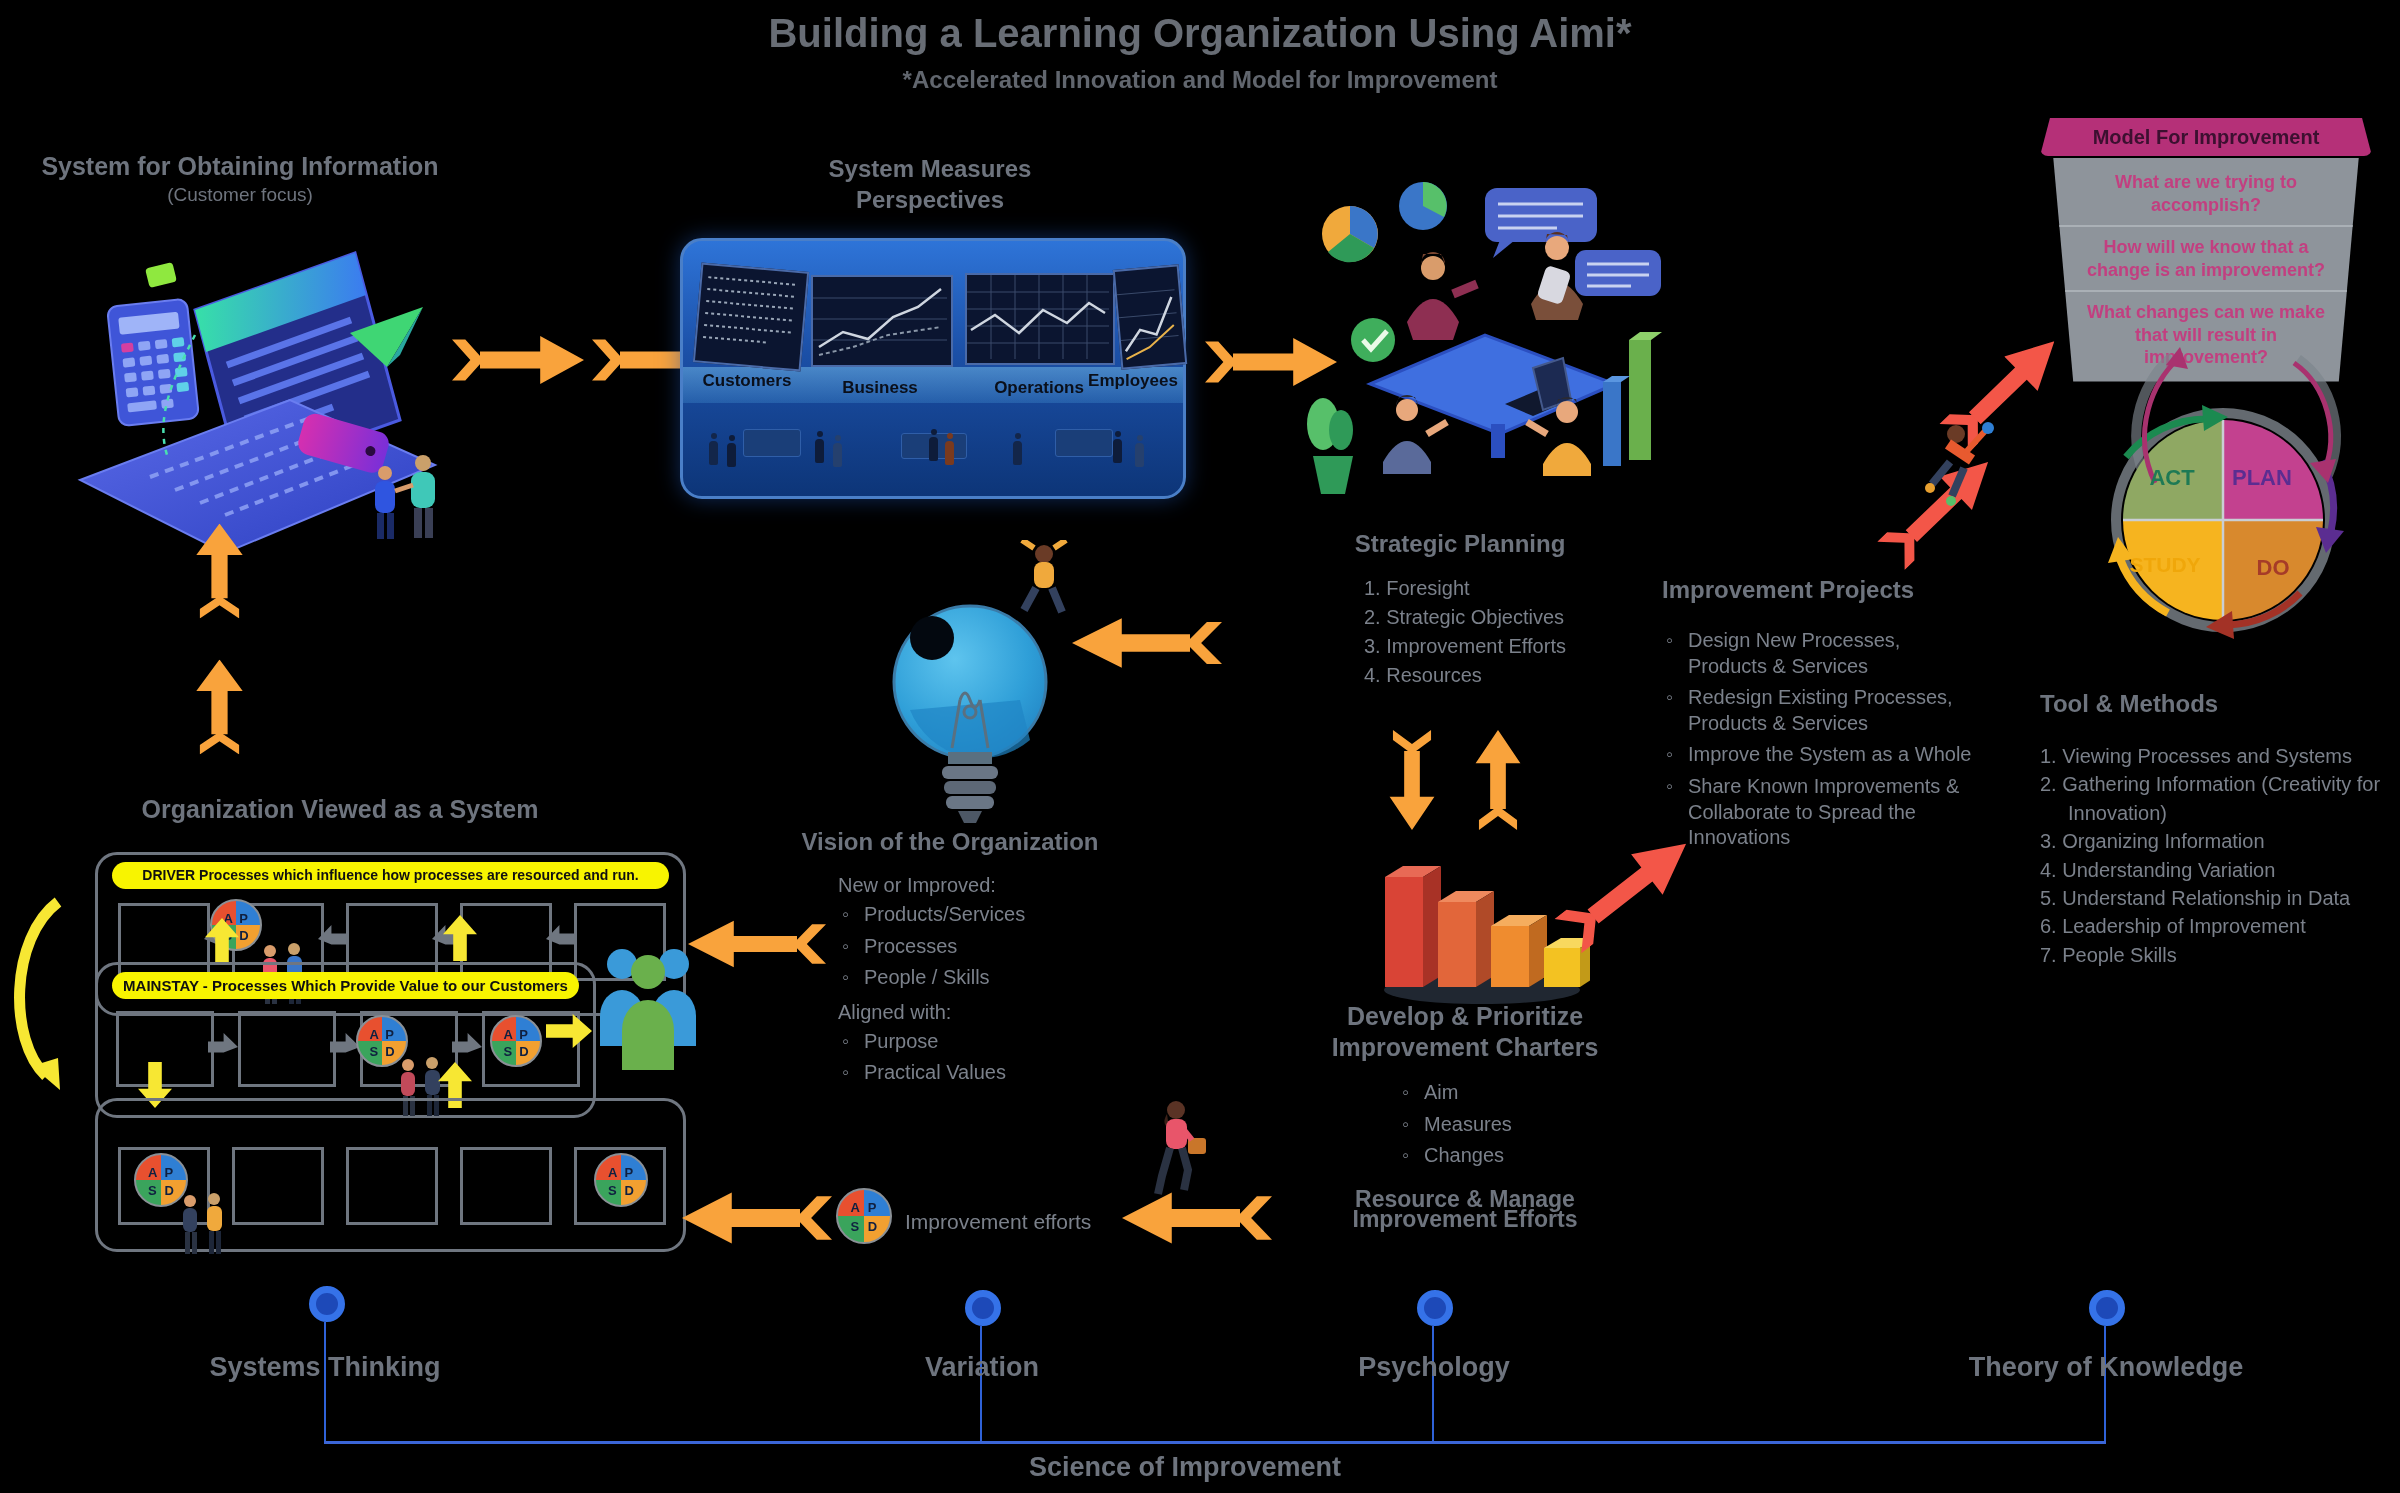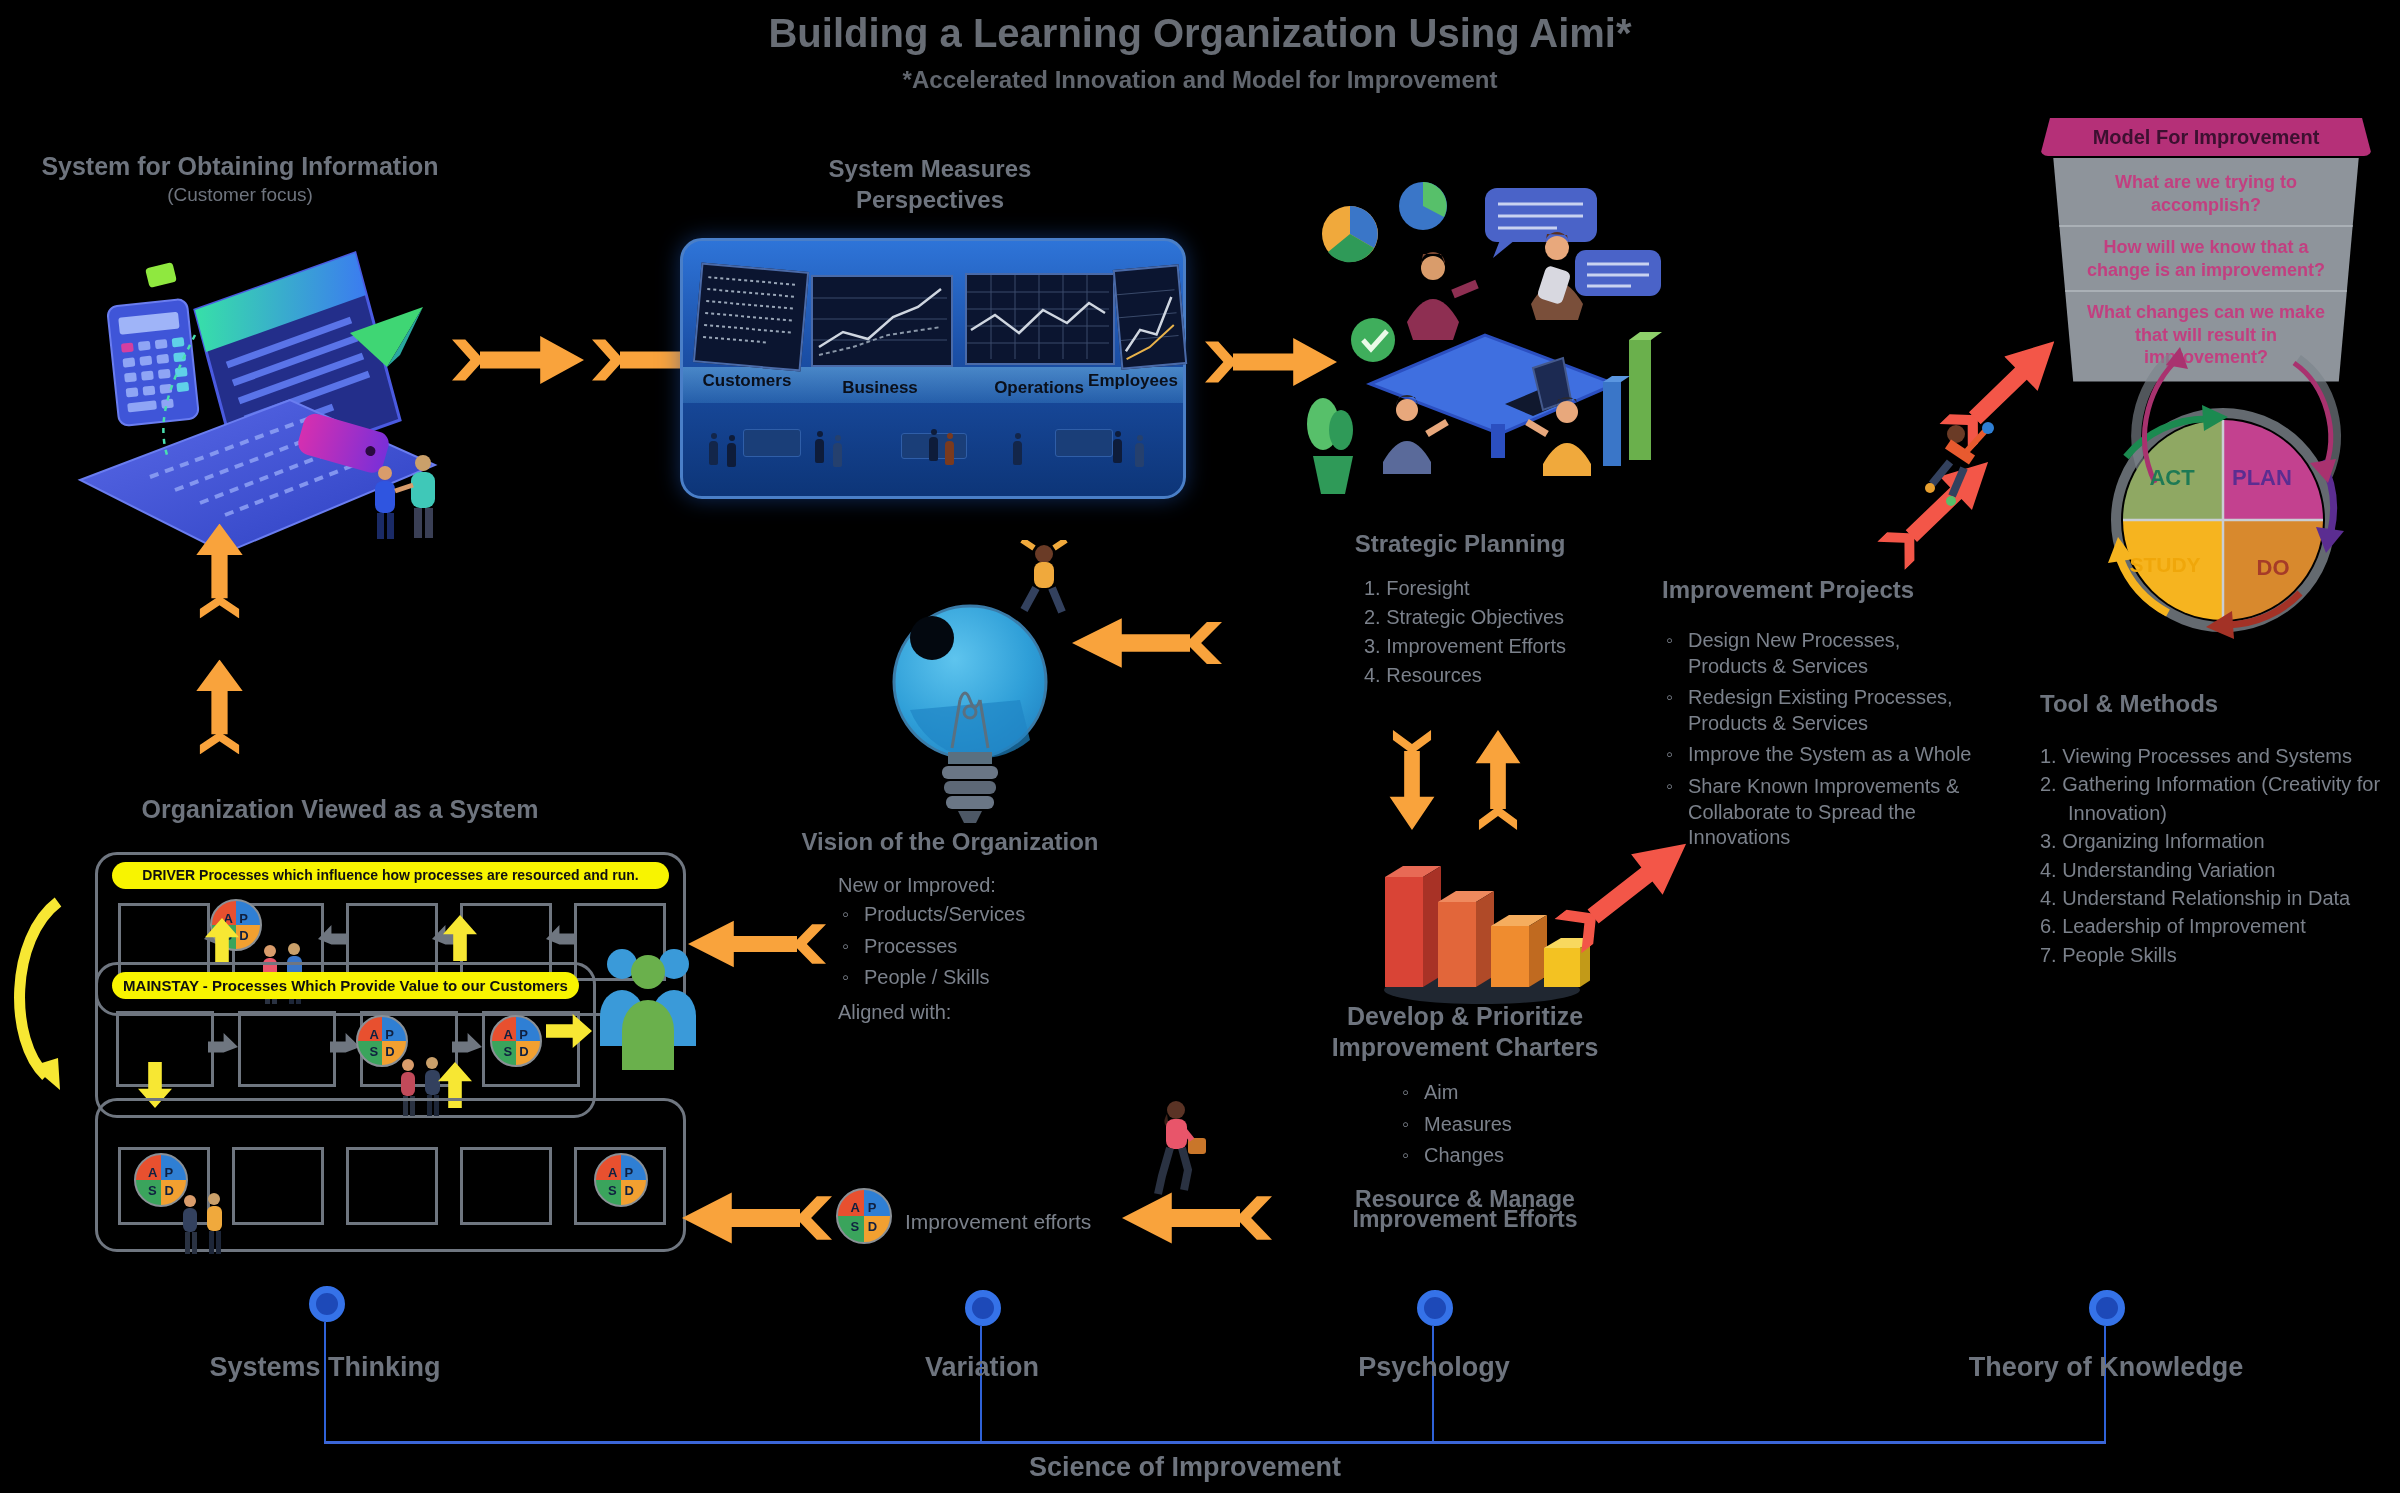--- a/index.html
+++ b/index.html
@@ -406,21 +406,21 @@
     <circle cx="31" cy="79" r="5" fill="#57c06a"></circle>
   </svg>
 </div>
 
 <div class="abs hd" style="left:2040px;width:210px;top:690px;font-size:24px;text-align:left;">Tool &amp; Methods</div>
 <div class="abs txt" style="left:2040px;top:742px;width:352px;font-size:20px;line-height:1.42;">
   <div style="padding-left:28px;text-indent:-28px;">1. Viewing Processes and Systems</div>
   <div style="padding-left:28px;text-indent:-28px;">2. Gathering Information (Creativity for Innovation)</div>
   <div style="padding-left:28px;text-indent:-28px;">3. Organizing Information</div>
   <div style="padding-left:28px;text-indent:-28px;">4. Understanding  Variation</div>
-  <div style="padding-left:28px;text-indent:-28px;">4. Understand Relationship in Data</div>
+  <div style="padding-left:28px;text-indent:-28px;">5. Understand Relationship in Data</div>
   <div style="padding-left:28px;text-indent:-28px;">6. Leadership of Improvement</div>
   <div style="padding-left:28px;text-indent:-28px;">7. People Skills</div>
 </div>
 
 <div class="abs" style="left:870px;top:590px;">
 <svg width="200" height="250" viewBox="0 0 200 250">
   <defs>
     <radialGradient id="bulb" cx="0.4" cy="0.35" r="0.8">
       <stop offset="0" stop-color="#5ec4ee"></stop>
           <stop offset="0.6" stop-color="#2f9fd8"></stop>
@@ -456,20 +456,24 @@
 
 <div class="abs hd" style="left:780px;width:340px;top:828px;font-size:24px;">Vision of the Organization</div>
 <div class="abs txt" style="left:838px;top:870px;width:300px;font-size:20px;line-height:1.5;">
   <div>New or Improved:</div>
   <div class="blist" style="margin:2px 0;">
     <div>Products/Services</div>
     <div>Processes</div>
     <div>People / Skills</div>
   </div>
   <div>Aligned with:</div>
+  <div class="blist" style="margin:2px 0;">
+    <div>Purpose</div>
+    <div>Practical Values</div>
+  </div>
 </div>
 
 <div class="fa left" style="left:688px;top:915px;width:138px;height:58px;">
     <div class="chev"></div>
     <div class="shaft"></div>
   </div>
 
 <div class="abs hd" style="left:110px;width:460px;top:795px;font-size:25px;">Organization Viewed as a System</div>
 
 <svg class="abs" style="left:2px;top:890px;" width="70" height="210" viewBox="0 0 70 210">

